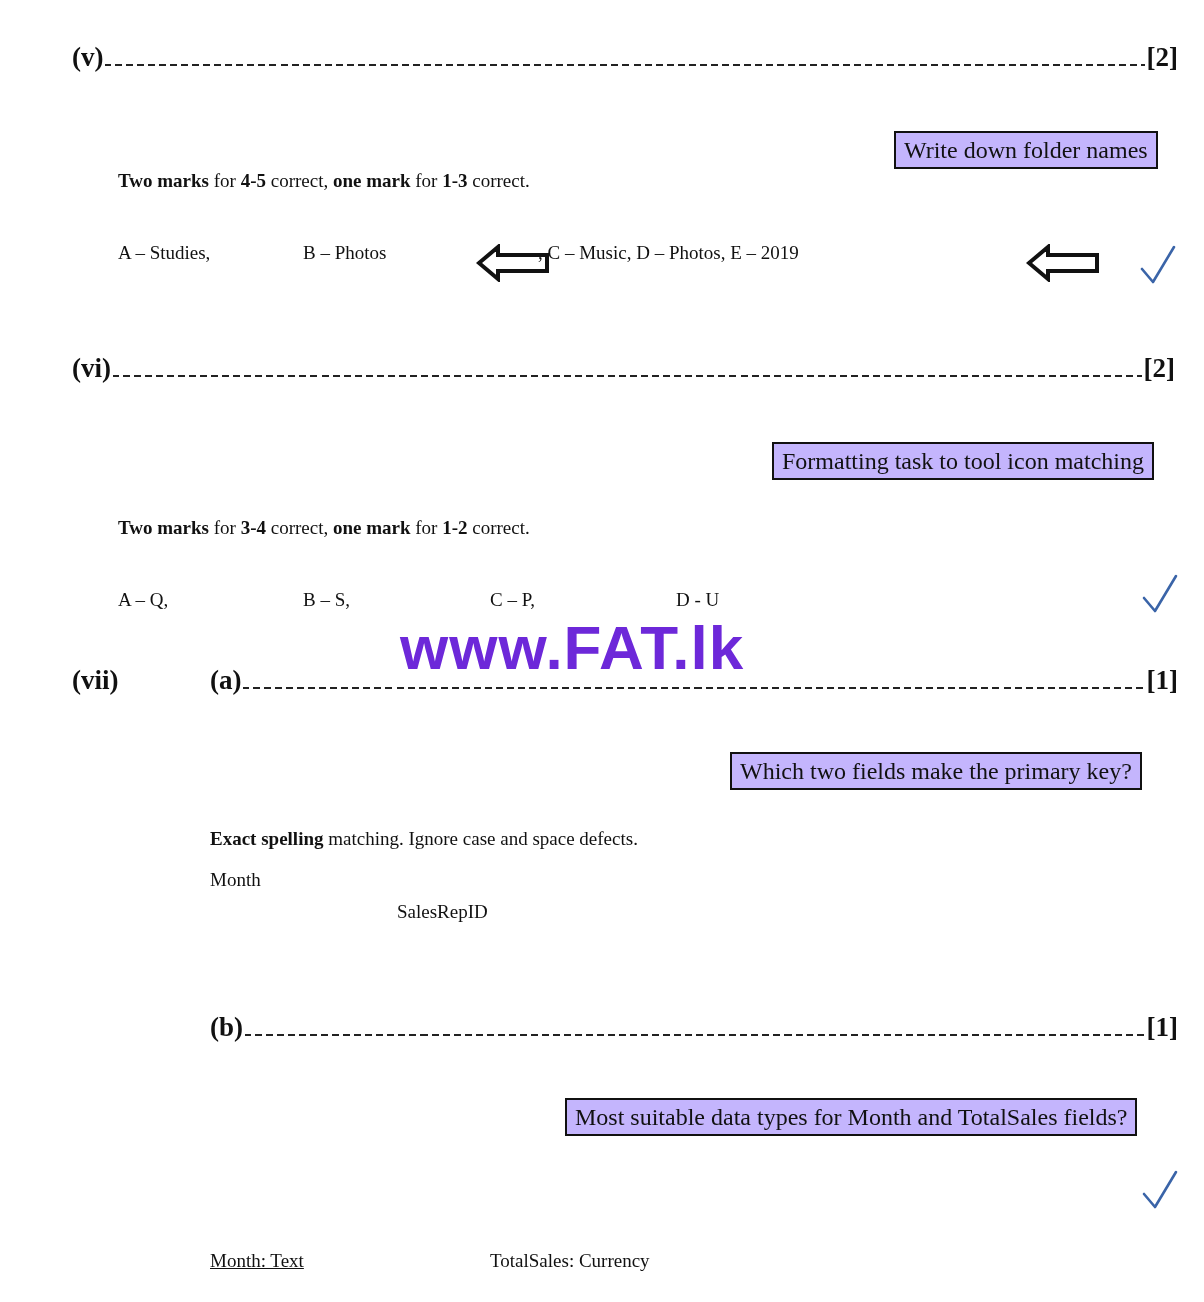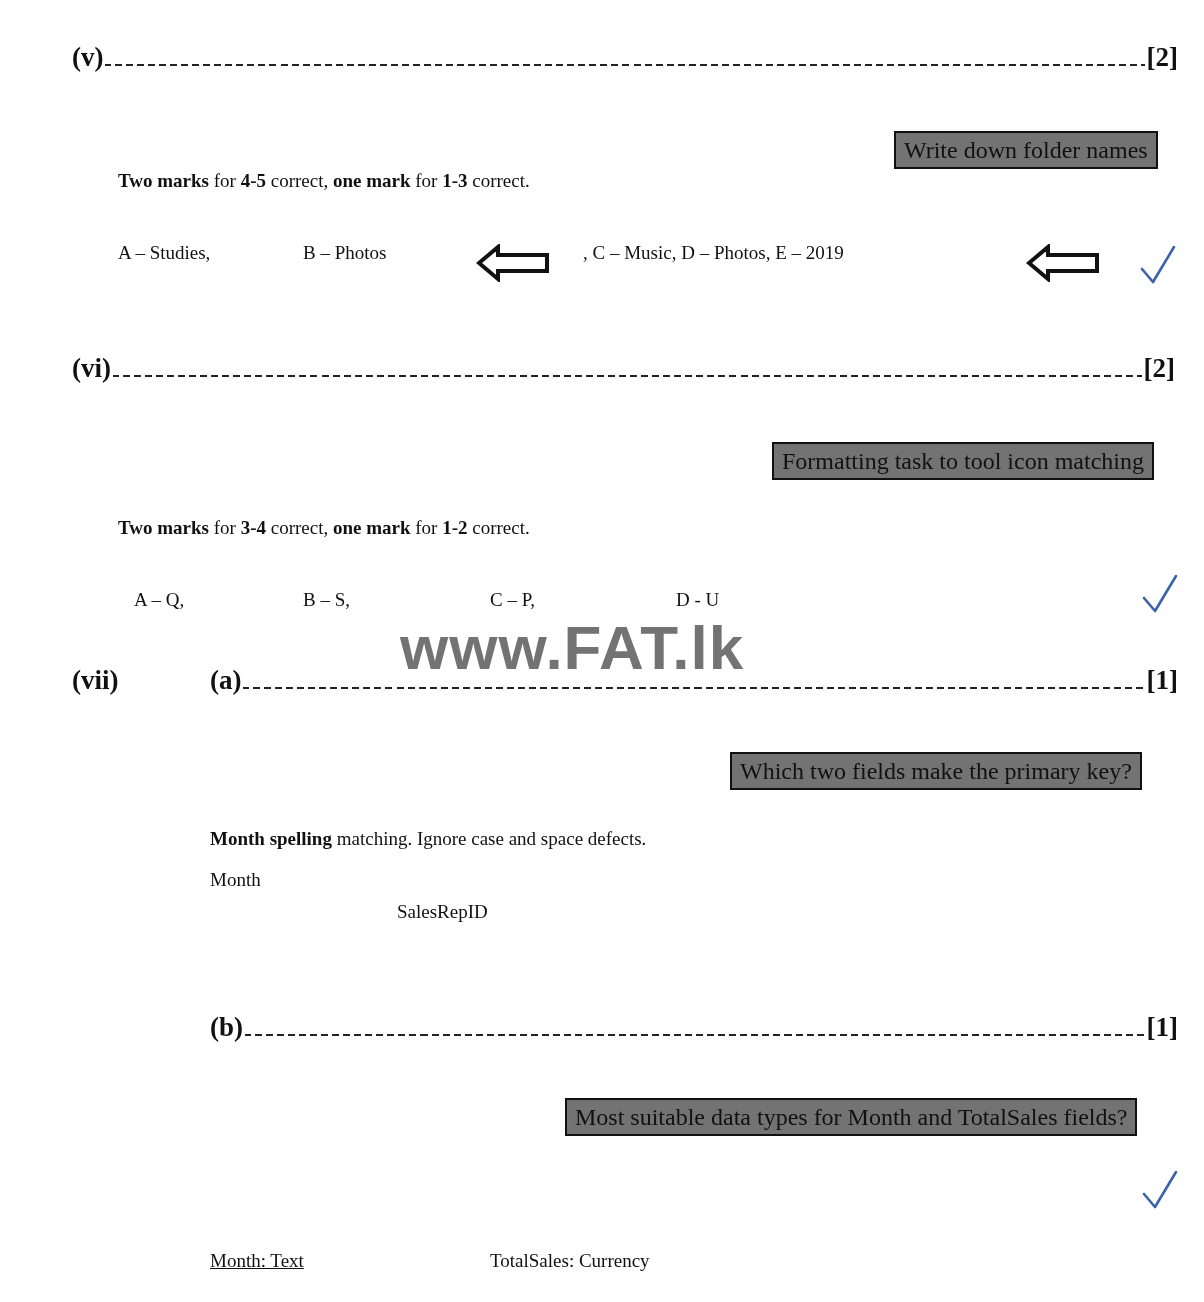--- a/index.html
+++ b/index.html
@@ -14,30 +14,30 @@
       font-weight: bold; font-size: 27px; white-space: nowrap;
     }
     .dashes {
       flex: 1; border-bottom: 2px dashed #222; height: 0; margin: 0 2px 7px 2px;
       align-self: flex-end;
       border-image: repeating-linear-gradient(90deg, #222 0 7px, transparent 7px 11px) 1;
       border-bottom-style: solid;
     }
     .marks { font-weight: bold; }
     .hint-box {
-      position: absolute; border: 2px solid #111; background: #737373;
+      position: absolute; border: 2px solid #111; background: #c4b5fd;
       font-size: 24px; padding: 2px 8px; white-space: nowrap; line-height: 30px;
     }
     .text { position: absolute; font-size: 19px; white-space: nowrap; }
     .b { font-weight: bold; }
     .tick { position: absolute; width: 40px; height: 44px; }
     .watermark {
       position: absolute; left: 400px; top: 612px;
       font-family: "Liberation Sans", "DejaVu Sans", sans-serif;
-      font-weight: bold; font-size: 62px; color: #737373; letter-spacing: 1px;
+      font-weight: bold; font-size: 62px; color: #6d28d9; letter-spacing: 1px;
       white-space: nowrap;
     }
   </style>
 </head>
 <body>
 
 <div class="watermark">www.FAT.lk</div>
 
 <div class="qline" style="left:72px; top:42px; width:1106px;">
   <span>(v)</span>
@@ -48,59 +48,59 @@
 
 <div class="text" style="left:118px; top:170px;">
   <span class="b">Two marks</span><span> for </span><span class="b">4-5</span><span> correct, </span><span class="b">one mark</span><span> for </span><span class="b">1-3</span><span> correct.</span>
 </div>
 
 <div class="text" style="left:118px; top:242px;">A – Studies,</div>
 <div class="text" style="left:303px; top:242px;">B – Photos</div>
 <svg class="abs" style="left:476px; top:244px;" width="74" height="38" viewBox="0 0 74 38">
   <path d="M3 19 L22 3 L22 11 L71 11 L71 27 L22 27 L22 35 Z" fill="#fff" stroke="#111" stroke-width="4" stroke-linejoin="miter"></path>
 </svg>
-<div class="text" style="left:583px; top:242px;">, C – Music,   D – Photos,  E – 2019</div>
+<div class="text" style="left:538px; top:242px;">, C – Music,   D – Photos,  E – 2019</div>
 <svg class="abs" style="left:1026px; top:244px;" width="74" height="38" viewBox="0 0 74 38">
   <path d="M3 19 L22 3 L22 11 L71 11 L71 27 L22 27 L22 35 Z" fill="#fff" stroke="#111" stroke-width="4" stroke-linejoin="miter"></path>
 </svg>
 <svg class="tick" style="left:1138px; top:243px;" viewBox="0 0 40 44">
   <path d="M4 26 L15 39 L36 4" fill="none" stroke="#3a64a8" stroke-width="2.6" stroke-linecap="round" stroke-linejoin="round"></path>
 </svg>
 
 <div class="qline" style="left:72px; top:353px; width:1103px;">
   <span>(vi)</span>
   <span class="dashes"></span>
   <span class="marks">[2]</span>
 </div>
 <div class="hint-box" style="left:772px; top:442px;">Formatting task to tool icon matching</div>
 
 <div class="text" style="left:118px; top:517px;">
   <span class="b">Two marks</span><span> for </span><span class="b">3-4</span><span> correct, </span><span class="b">one mark</span><span> for </span><span class="b">1-2</span><span> correct.</span>
 </div>
 
-<div class="text" style="left:134px; top:589px;">A – Q,</div>
+<div class="text" style="left:118px; top:589px;">A – Q,</div>
 <div class="text" style="left:303px; top:589px;">B – S,</div>
 <div class="text" style="left:490px; top:589px;">C – P,</div>
 <div class="text" style="left:676px; top:589px;">D - U</div>
 <svg class="tick" style="left:1140px; top:572px;" viewBox="0 0 40 44">
   <path d="M4 26 L15 39 L36 4" fill="none" stroke="#3a64a8" stroke-width="2.6" stroke-linecap="round" stroke-linejoin="round"></path>
 </svg>
 
 <div class="qline" style="left:72px; top:665px;">
   <span>(vii)</span>
 </div>
 <div class="qline" style="left:210px; top:665px; width:968px;">
   <span>(a)</span>
   <span class="dashes"></span>
   <span class="marks">[1]</span>
 </div>
 <div class="hint-box" style="left:730px; top:752px;">Which two fields make the primary key?</div>
 
 <div class="text" style="left:210px; top:828px;">
-  <span class="b">Month spelling</span><span> matching. Ignore case and space defects.</span>
+  <span class="b">Exact spelling</span><span> matching. Ignore case and space defects.</span>
 </div>
 <div class="text" style="left:210px; top:869px;">Month</div>
 <div class="text" style="left:397px; top:901px;">SalesRepID</div>
 
 <div class="qline" style="left:210px; top:1012px; width:968px;">
   <span>(b)</span>
   <span class="dashes"></span>
   <span class="marks">[1]</span>
 </div>
 <div class="hint-box" style="left:565px; top:1098px;">Most suitable data types for Month and TotalSales fields?</div>

